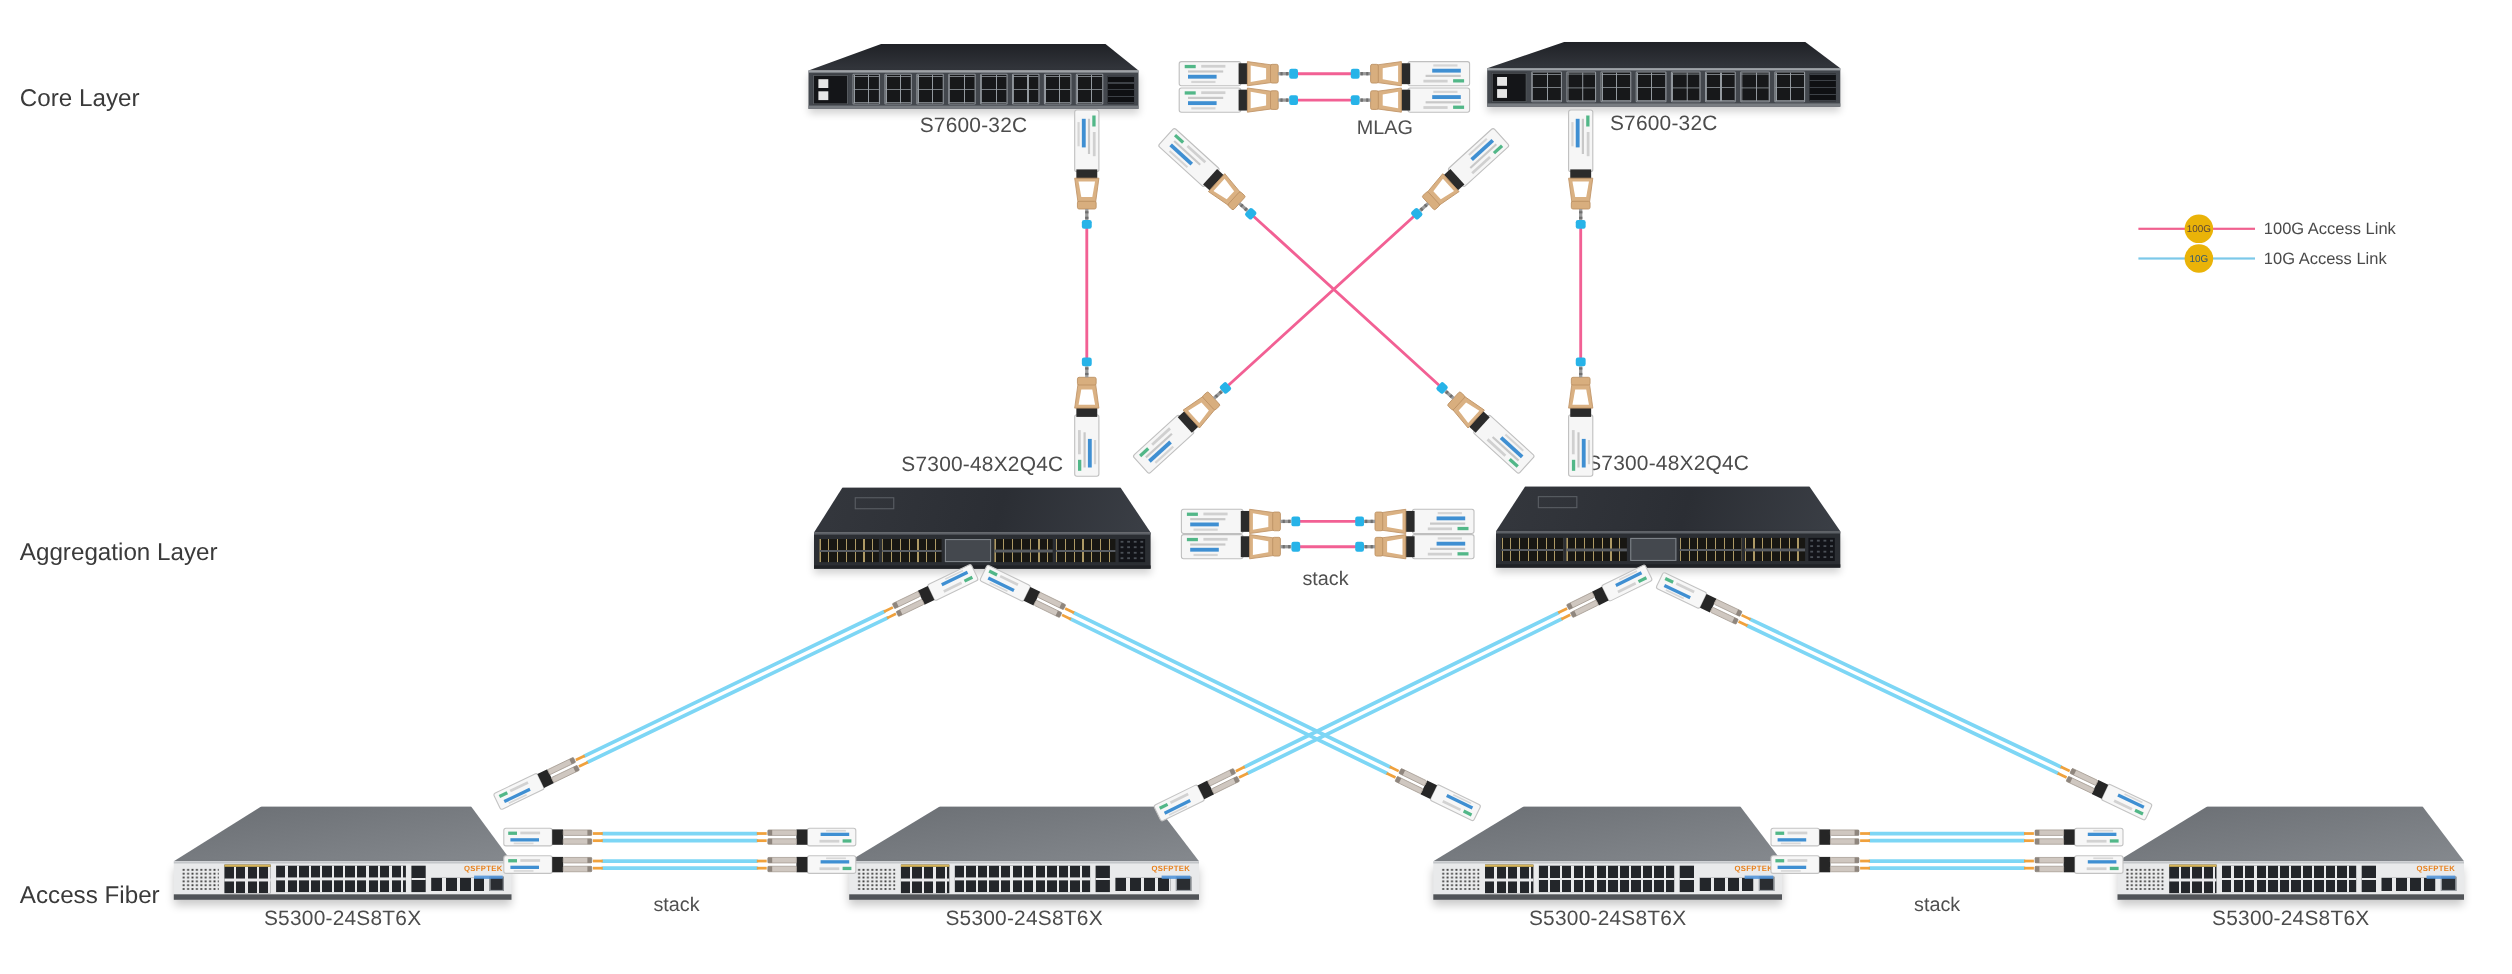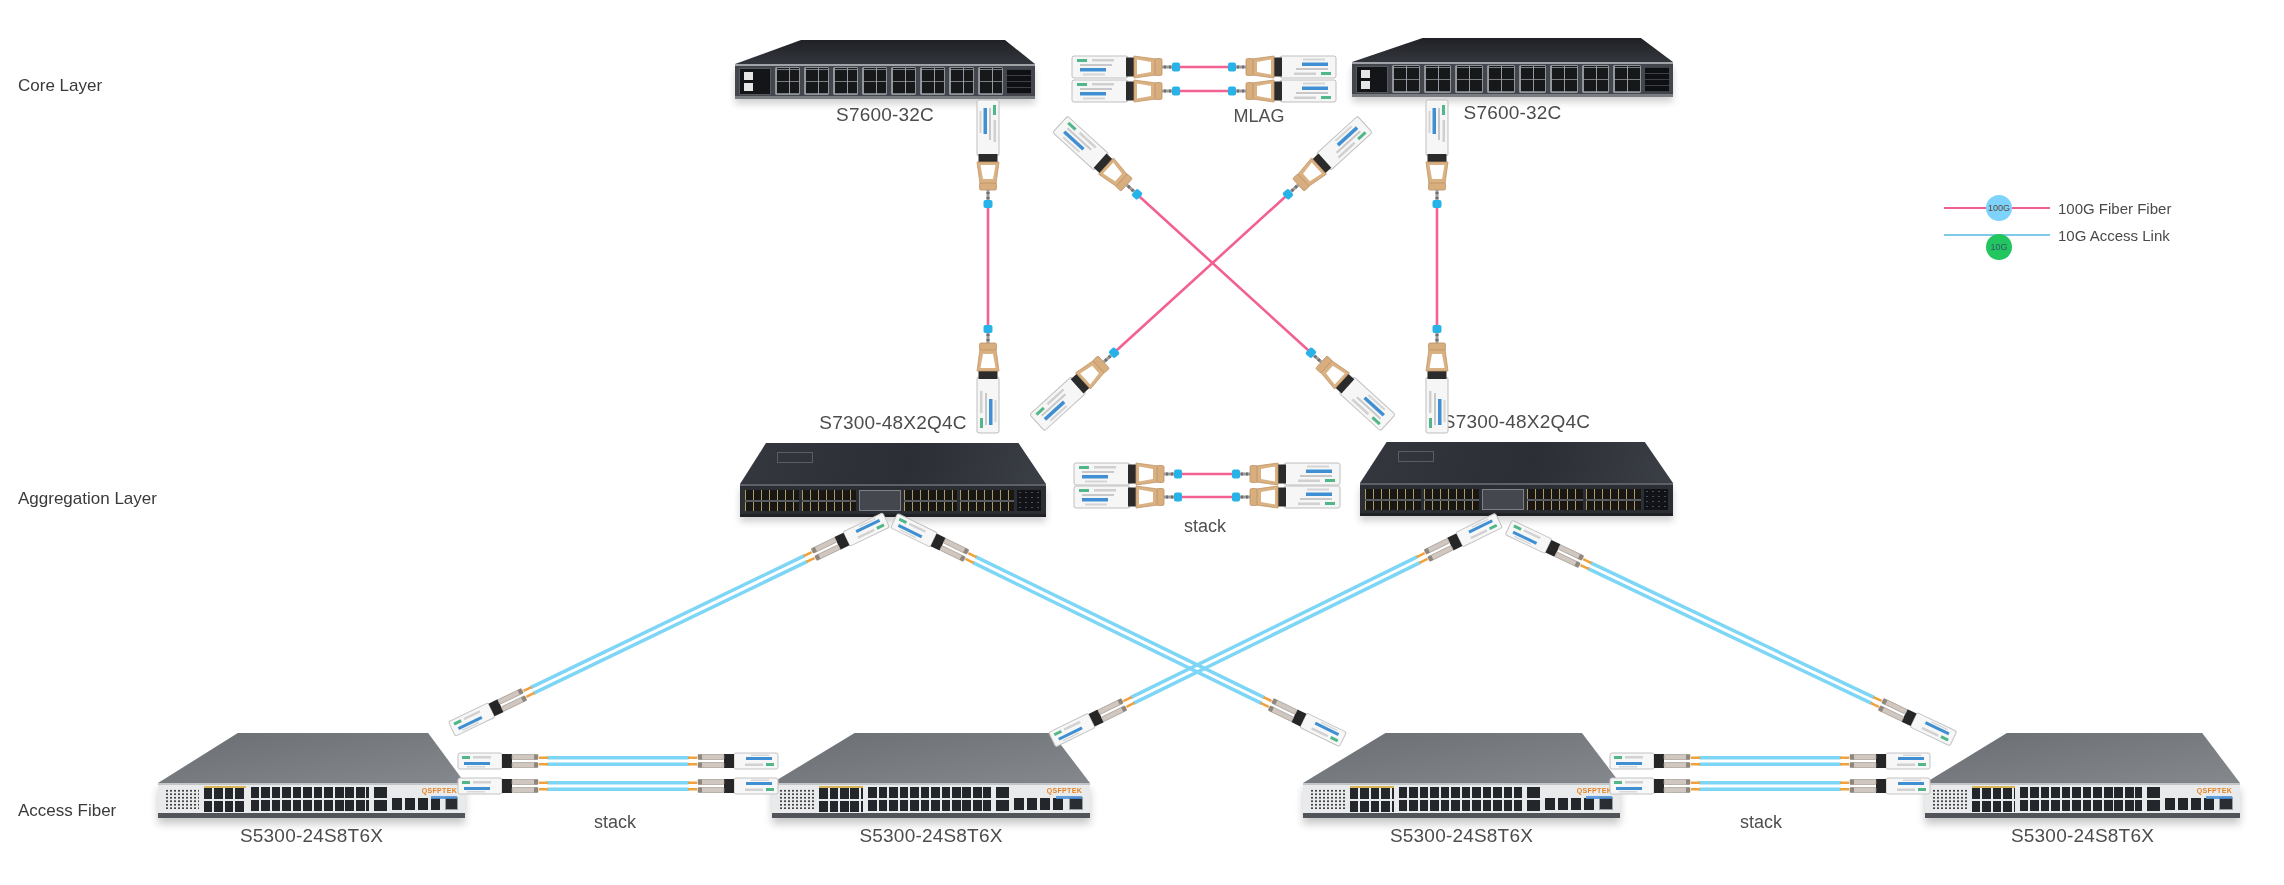--- a/index.html
+++ b/index.html
@@ -1,19 +1,19 @@
 <!DOCTYPE html>
 <html><head>
 <meta charset="utf-8">
 <style>
   html,body{margin:0;padding:0}
   body{width:2284px;height:885px;position:relative;background:#ffffff;
        font-family:"Liberation Sans","DejaVu Sans",sans-serif;overflow:hidden}
 
-  .layer-label{position:absolute;left:18px;font-size:17px;color:#3a3a3a}
+  .layer-label{position:absolute;left:18px;font-size:22px;color:#3a3a3a}
 
   
   .device{position:absolute}
   .slab{position:relative;width:100%}
   .front{position:relative;width:100%;box-sizing:border-box;display:flex;align-items:center}
   .dev-label{position:absolute;left:0;width:100%;text-align:center;font-size:19px;color:#4c4c4c;letter-spacing:.2px;white-space:nowrap}
 
   
   .core .slab{height:24px;background:linear-gradient(#1f2126,#33363c);
               clip-path:polygon(22% 0,90% 0,100% 100%,0 100%)}
@@ -339,21 +339,21 @@
   </svg>
 
 <div class="link-label" style="left:1184px;top:106px">MLAG</div>
 <div class="link-label" style="left:1130px;top:516px">stack</div>
 <div class="link-label" style="left:540px;top:812px">stack</div>
 <div class="link-label" style="left:1686px;top:812px">stack</div>
 
 <div class="legend">
   <div class="legend-row">
     <div class="legend-line" style="background: rgb(240, 97, 143);"></div>
-    <div class="legend-badge" style="background: #7dd3fc; color: rgb(90, 70, 56);">100G</div>
-    <div class="legend-label">100G Fiber Fiber</div>
+    <div class="legend-badge" style="background: #eab308; color: rgb(90, 70, 56);">100G</div>
+    <div class="legend-label">100G Access Link</div>
   </div>
   <div class="legend-row">
     <div class="legend-line" style="background: rgb(124, 201, 233);"></div>
-    <div class="legend-badge" style="background: #22c55e; color: rgb(51, 88, 110); margin-top: 12px;">10G</div>
+    <div class="legend-badge" style="background: #eab308; color: rgb(51, 88, 110);">10G</div>
     <div class="legend-label">10G Access Link</div>
   </div>
 </div>
 
 </body></html>

